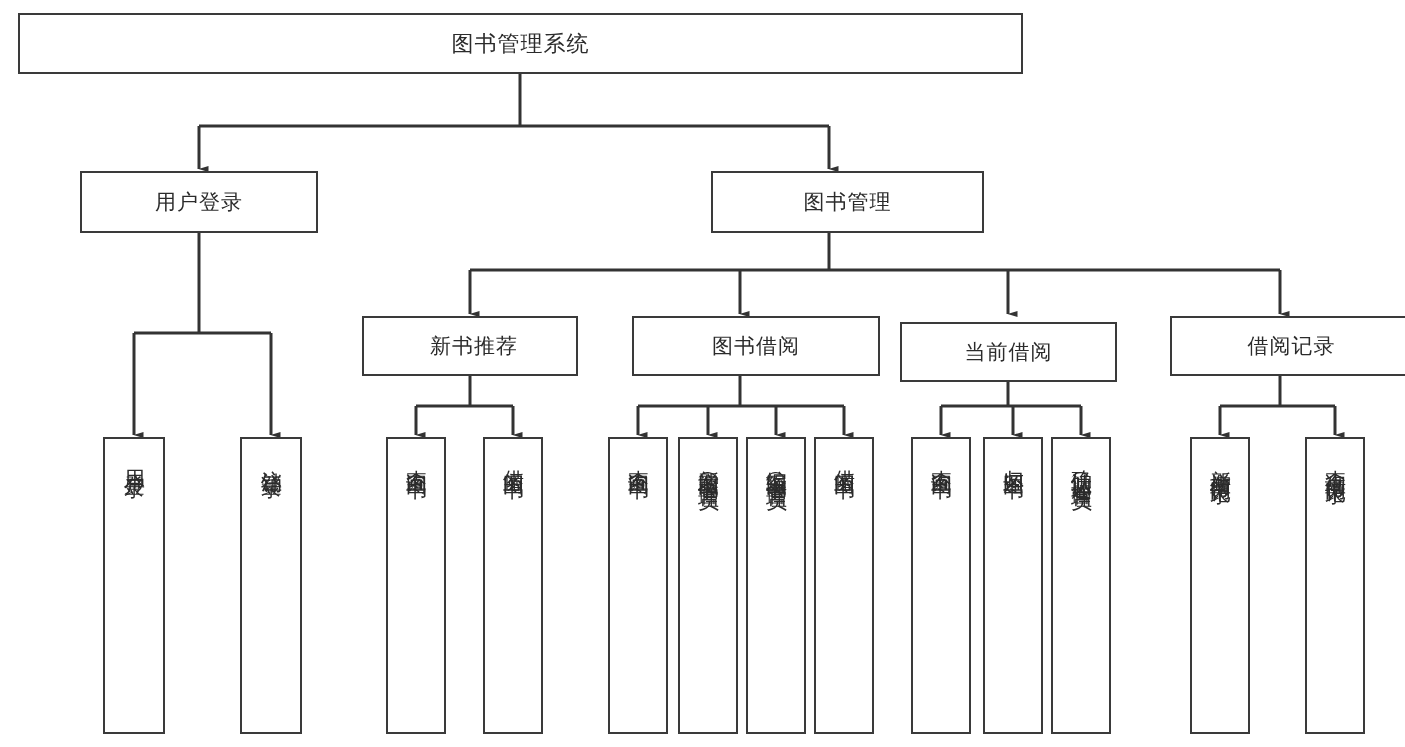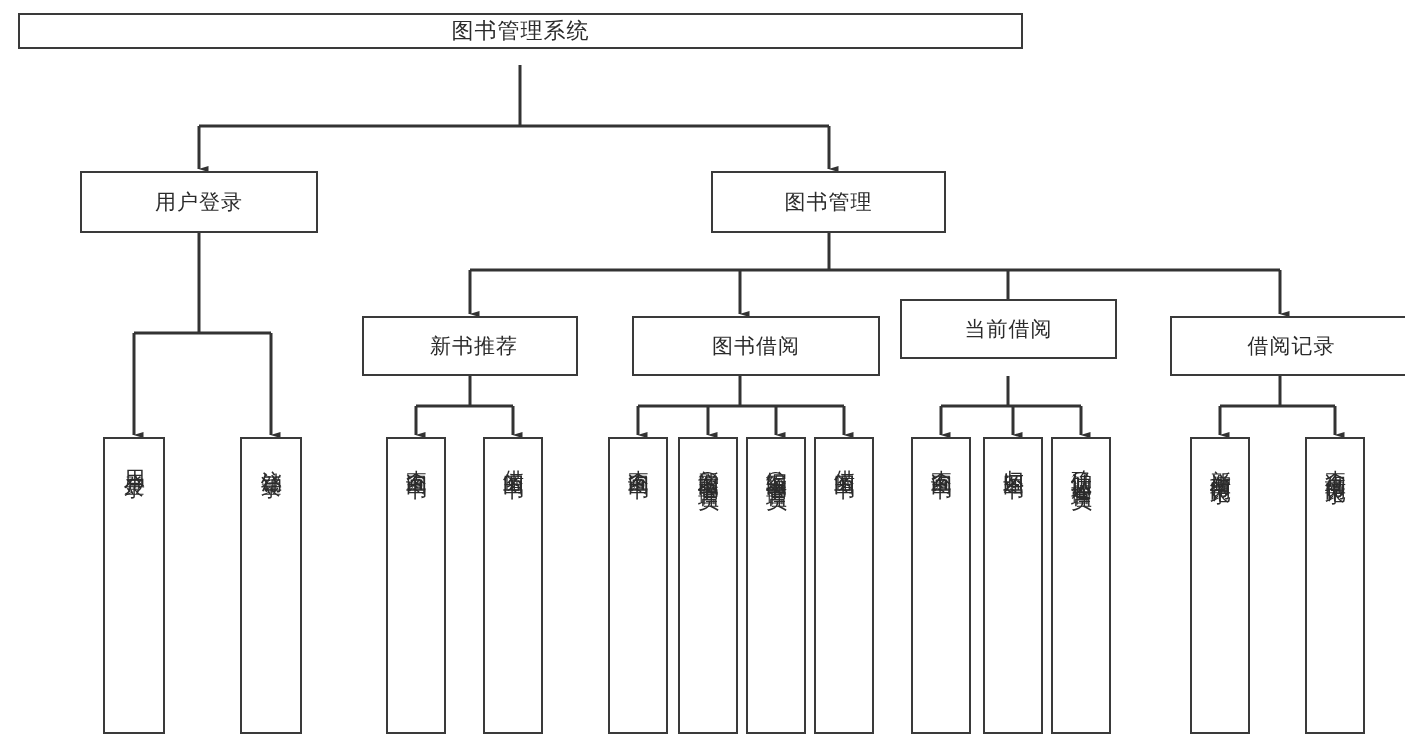--- a/index.html
+++ b/index.html
@@ -111,37 +111,37 @@
         <line x1="1081" y1="406" x2="1081" y2="435" marker-end="url(#arrowhead)"></line>
         <line x1="1280" y1="376" x2="1280" y2="406"></line>
         <line x1="1220" y1="406" x2="1335" y2="406"></line>
         <line x1="1220" y1="406" x2="1220" y2="435" marker-end="url(#arrowhead)"></line>
         <line x1="1335" y1="406" x2="1335" y2="435" marker-end="url(#arrowhead)"></line>
       </g>
   </svg>
 
   <div id="nodes-layer">
 
-    <div class="node node-h node-root" id="node-root" style="left: 18px; top: 13px; width: 1005px; height: 36px;">
+    <div class="node node-h node-root" id="node-root" style="left: 18px; top: 13px; width: 1005px; height: 61px;">
       <span>图书管理系统</span>
     </div>
 
   <div class="node node-h" style="left: 80px; top: 171px; width: 238px; height: 62px;">
         <span>用户登录</span>
       </div>
-      <div class="node node-h" style="left: 711px; top: 171px; width: 235px; height: 62px; font-family: Liberation Mono, monospace;">
+      <div class="node node-h" style="left: 711px; top: 171px; width: 273px; height: 62px; font-family: Liberation Mono, monospace;">
         <span>图书管理</span>
       </div>
       <div class="node node-h" style="left: 362px; top: 316px; width: 216px; height: 60px; padding-left: 8px;">
         <span>新书推荐</span>
       </div>
       <div class="node node-h" style="left: 632px; top: 316px; width: 248px; height: 60px;">
         <span>图书借阅</span>
       </div>
-      <div class="node node-h" style="left: 900px; top: 299px; width: 217px; height: 60px;">
+      <div class="node node-h" style="left: 900px; top: 322px; width: 217px; height: 60px;">
         <span>当前借阅</span>
       </div>
       <div class="node node-h" style="left: 1170px; top: 316px; width: 243px; height: 60px;">
         <span>借阅记录</span>
       </div>
       <div class="node node-v" style="left: 103px; top: 437px; width: 62px; height: 297px;">
         <span class="vtext">用户登录</span>
       </div>
       <div class="node node-v" style="left: 240px; top: 437px; width: 62px; height: 297px;">
         <span class="vtext">注销登录</span>

